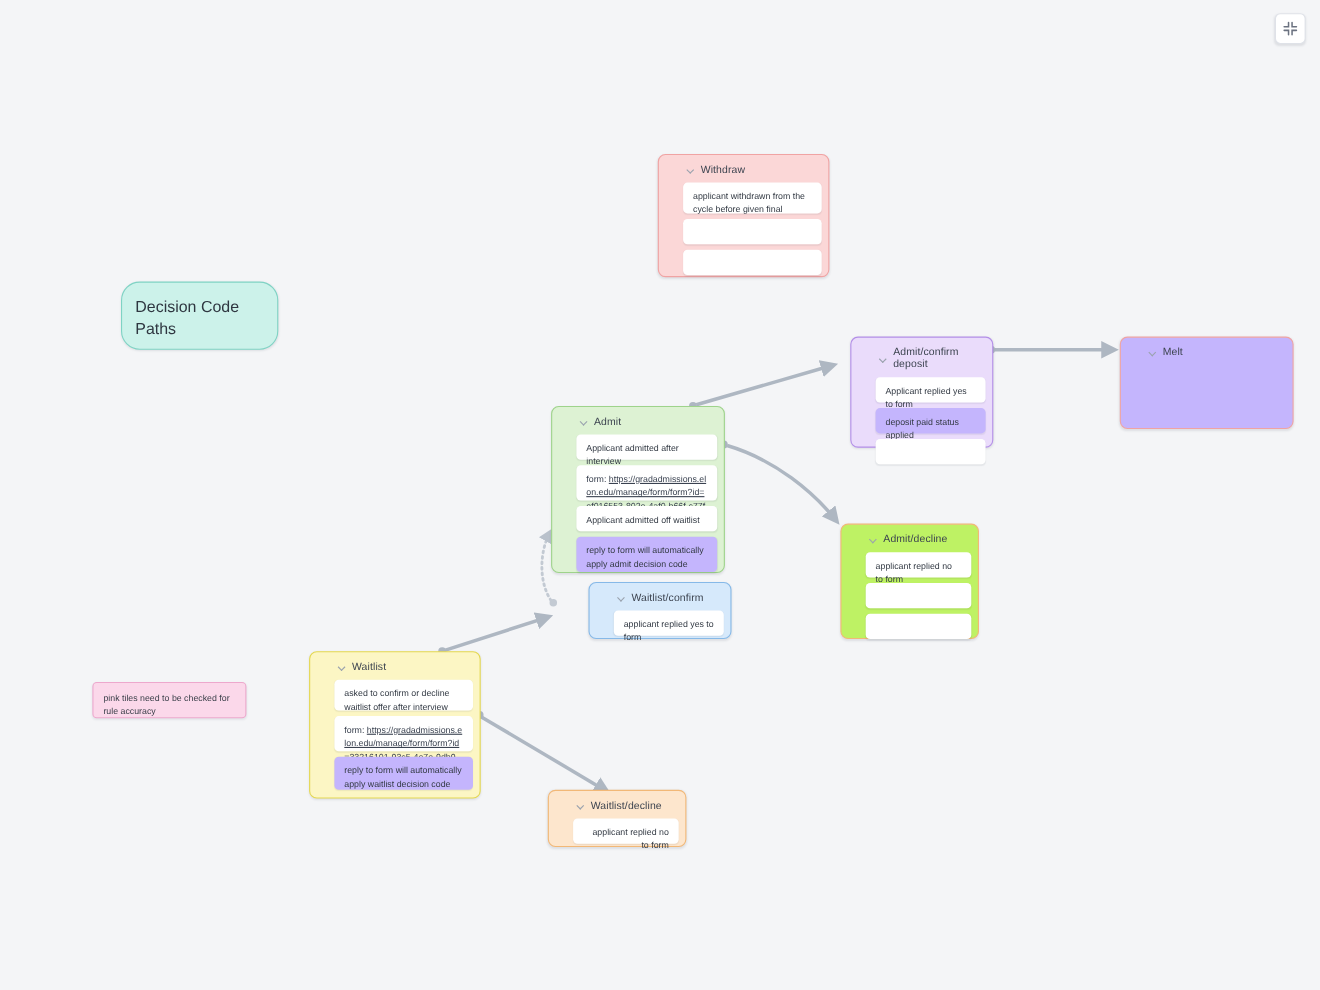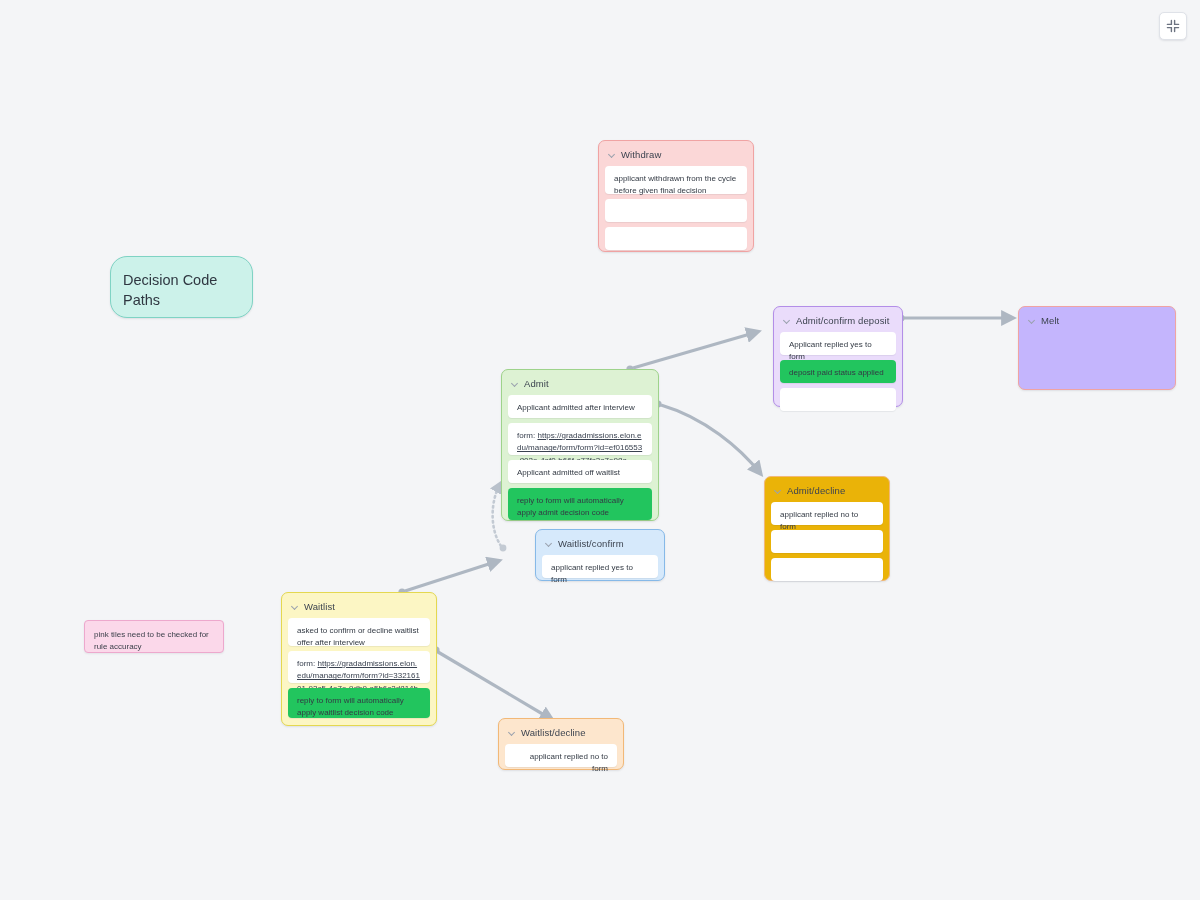--- a/index.html
+++ b/index.html
@@ -28,21 +28,21 @@
     width: 1200px;
     height: 900px;
     pointer-events: none;
   }
   
   .node {
     position: absolute;
     border-radius: 7px;
     border: 1px solid transparent;
     box-sizing: border-box;
-    padding: 7px 6px 7px 6px;
+    padding: 7px 6px 7px 22px;
     box-shadow: 0 1px 2px rgba(30,40,60,.10);
   }
   .node-header {
     display: flex;
     align-items: center;
     gap: 5px;
     font-size: 9.5px;
     color: #3d4450;
     padding: 1px 2px 6px 4px;
     letter-spacing: .1px;
@@ -76,35 +76,35 @@
     font-size: 8px;
     line-height: 1.55;
     color: #333a44;
     padding: 7px 9px;
     box-sizing: border-box;
     min-height: 23px;
     overflow-wrap: break-word;
     box-shadow: 0 1px 1px rgba(30,40,60,.07);
   }
   .tile.empty { padding: 7px 9px; }
-  .tile.pink  { background: #22c55e; }
+  .tile.pink  { background: #c4b5fd; }
   .tile.link  {
     color: #3a4250;
   }
   .tile.link .url {
     text-decoration: underline;
     word-break: break-all;
   }
 
   
   .n-withdraw   { background:#fbd7d7; border-color:#f0a3a3; }
   .n-melt       { background:#c4b5fd; border-color:#f0a3a3; }
   .n-admit      { background:#ddf2d3; border-color:#9ed38b; }
   .n-deposit    { background:#eadcfb; border-color:#b38ee8; }
-  .n-admitdec   { background:#eab308; border-color:#f2b877; }
+  .n-admitdec   { background:#bef264; border-color:#f2b877; }
   .n-wlconfirm  { background:#d6e9fb; border-color:#86b9e8;margin-left:32px; }
   .n-wlist      { background:#fcf6c4; border-color:#e4d850; }
   .n-wldecline  { background:#fde6cd; border-color:#f2b877;text-align:right; }
 
   
   .title-card {
     position: absolute;
     background: #ccf2ea;
     border: 1px solid #7fd3c4;
     border-radius: 17px;

